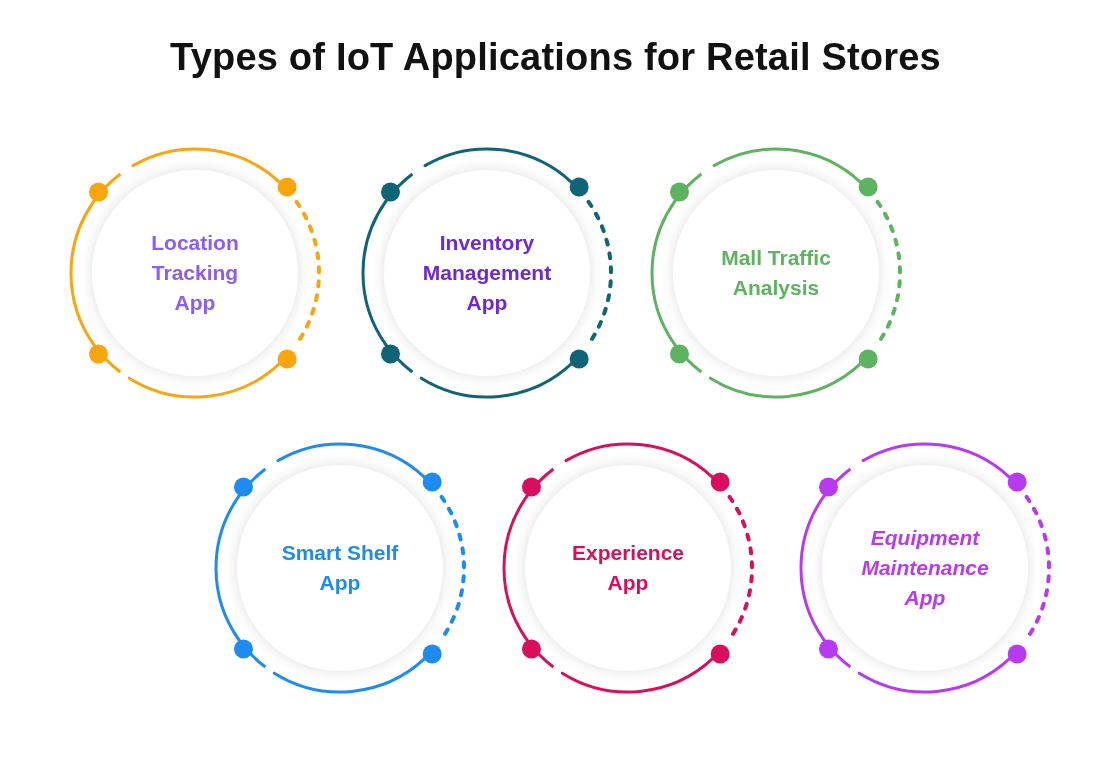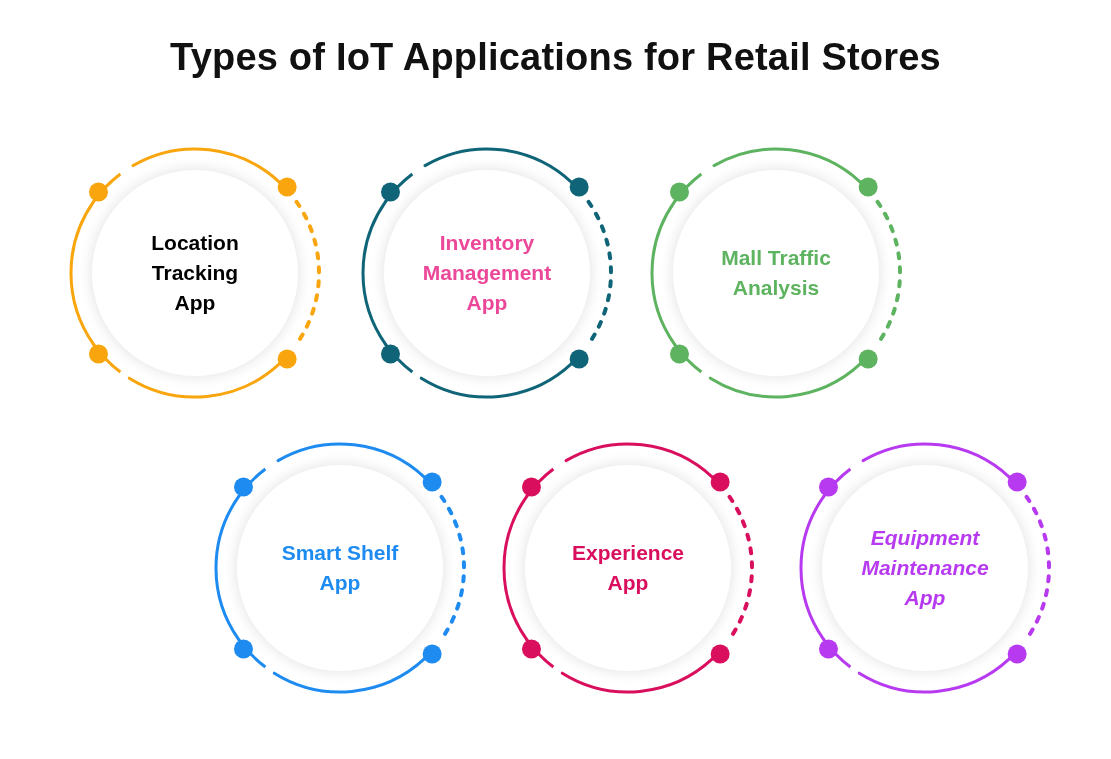--- a/index.html
+++ b/index.html
@@ -37,21 +37,21 @@
         <path d="M 33.42514650816504 206.12347810752976 A 124 124 0 0 1 33.425146508164985 63.87652189247032" fill="none" stroke="#F9A60E" stroke-width="3" stroke-linecap="round"></path>
         <path d="M 219.56779664774982 225.68785900077714 A 124 124 0 0 1 69.2900112350826 240.15796392339684" fill="none" stroke="#F9A60E" stroke-width="3" stroke-linecap="round"></path>
         <path d="M 33.42514650816504 63.87652189247025 A 124 124 0 0 1 60.374937129146005 35.96919675413571" fill="none" stroke="#F9A60E" stroke-width="3"></path>
         <path d="M 60.374937129146005 234.0308032458643 A 124 124 0 0 1 33.42514650816504 206.12347810752976" fill="none" stroke="#F9A60E" stroke-width="3"></path>
         <path d="M 236.57485349183497 63.87652189247029 A 124 124 0 0 1 236.57485349183497 206.1234781075297" fill="none" stroke="#F9A60E" stroke-width="4" stroke-linecap="round" stroke-dasharray="5 9"></path>
         <circle cx="38.478400167008786" cy="54.00876117949602" r="9.5" fill="#F9A60E"></circle>
         <circle cx="227.15056640401548" cy="49.0682066321252" r="9.5" fill="#F9A60E"></circle>
         <circle cx="38.478400167008786" cy="215.99123882050398" r="9.5" fill="#F9A60E"></circle>
         <circle cx="227.15056640401548" cy="220.9317933678748" r="9.5" fill="#F9A60E"></circle>
       </svg>
-      <div class="label" style="color: #000000;">
+      <div class="label" style="color: #8b5cf6;">
         <span>Location</span>
         <span>Tracking</span>
         <span>App</span>
       </div>
     </div>
     <div class="node" style="left: 352px; top: 138px;">
       <svg viewBox="0 0 270 270">
         <defs>
           <radialGradient id="g1" cx="50%" cy="50%" r="50%">
       <stop offset="80%" stop-color="#ffffff"></stop>
@@ -65,21 +65,21 @@
         <path d="M 33.42514650816504 206.12347810752976 A 124 124 0 0 1 33.425146508164985 63.87652189247032" fill="none" stroke="#0F6577" stroke-width="3" stroke-linecap="round"></path>
         <path d="M 219.56779664774982 225.68785900077714 A 124 124 0 0 1 69.2900112350826 240.15796392339684" fill="none" stroke="#0F6577" stroke-width="3" stroke-linecap="round"></path>
         <path d="M 33.42514650816504 63.87652189247025 A 124 124 0 0 1 60.374937129146005 35.96919675413571" fill="none" stroke="#0F6577" stroke-width="3"></path>
         <path d="M 60.374937129146005 234.0308032458643 A 124 124 0 0 1 33.42514650816504 206.12347810752976" fill="none" stroke="#0F6577" stroke-width="3"></path>
         <path d="M 236.57485349183497 63.87652189247029 A 124 124 0 0 1 236.57485349183497 206.1234781075297" fill="none" stroke="#0F6577" stroke-width="4" stroke-linecap="round" stroke-dasharray="5 9"></path>
         <circle cx="38.478400167008786" cy="54.00876117949602" r="9.5" fill="#0F6577"></circle>
         <circle cx="227.15056640401548" cy="49.0682066321252" r="9.5" fill="#0F6577"></circle>
         <circle cx="38.478400167008786" cy="215.99123882050398" r="9.5" fill="#0F6577"></circle>
         <circle cx="227.15056640401548" cy="220.9317933678748" r="9.5" fill="#0F6577"></circle>
       </svg>
-      <div class="label" style="color: #ec4899;">
+      <div class="label" style="color: #6d28d9;">
         <span>Inventory</span>
         <span>Management</span>
         <span>App</span>
       </div>
     </div>
     <div class="node" style="left: 641px; top: 138px;">
       <svg viewBox="0 0 270 270">
         <defs>
           <radialGradient id="g2" cx="50%" cy="50%" r="50%">
       <stop offset="80%" stop-color="#ffffff"></stop>

